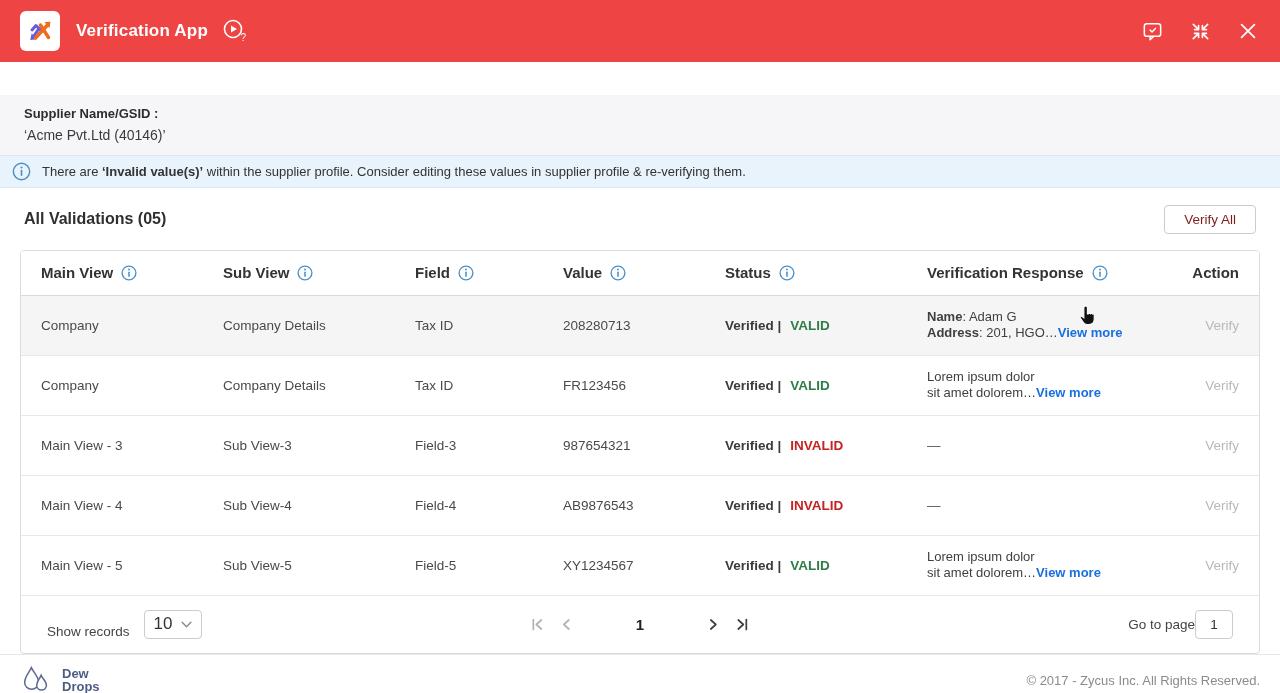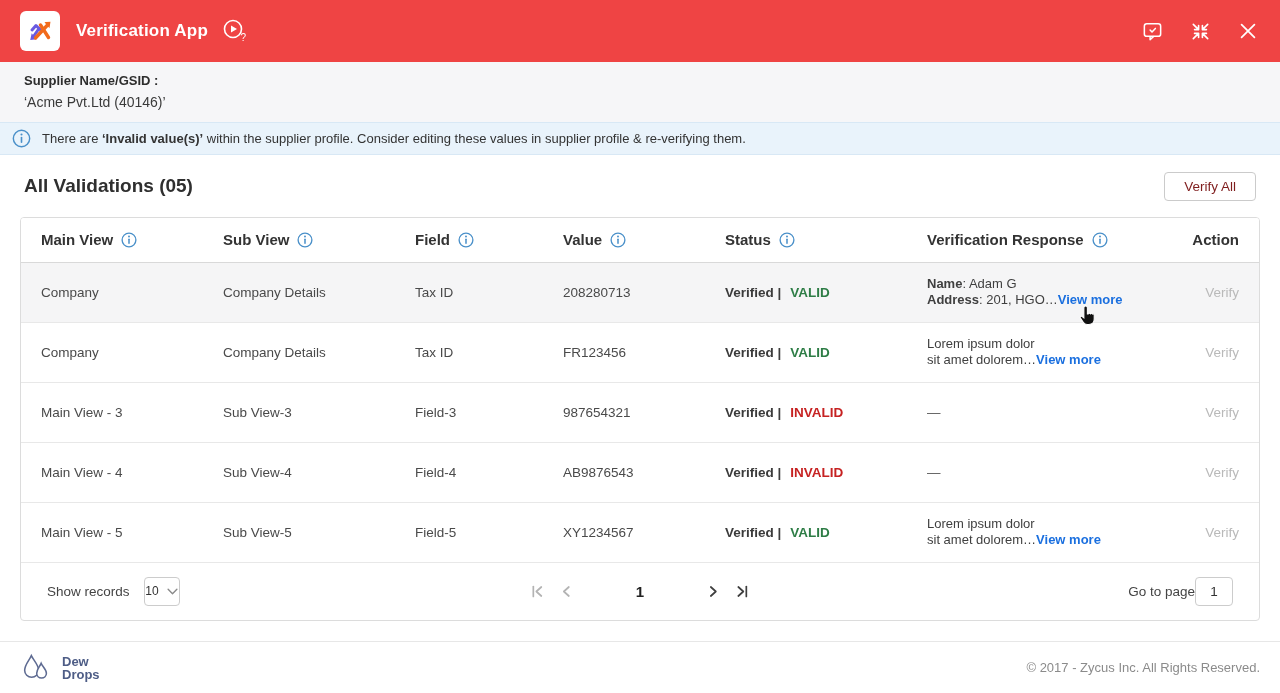--- a/index.html
+++ b/index.html
@@ -9,33 +9,33 @@
 
   
   .topbar { height:62px; background:#ef4444; display:flex; align-items:center; padding:0 20px; flex:none; }
   .logo-box { width:40px; height:40px; background:#fff; border-radius:6px; display:flex; align-items:center; justify-content:center; margin-right:16px; }
   .app-title { color:#fff; font-size:17px; font-weight:700; letter-spacing:.2px; }
   .play-help { margin-left:14px; display:flex; align-items:flex-start; }
   .topbar-right { margin-left:auto; display:flex; align-items:center; gap:24px; }
   .tb-icon { width:24px; height:24px; display:flex; align-items:center; justify-content:center; cursor:pointer; }
 
   
-  .supplier { background:#f6f6f8; padding:11px 24px 12px; flex:none; }
+  .supplier { background:#f6f6f8; padding:11px 24px 12px; flex:none;margin-top:33px; }
   .supplier-label { font-size:13px; font-weight:700; color:#2d2d2d; }
   .supplier-value { font-size:14px; color:#3a3a3a; margin-top:6px; }
 
   
   .banner { height:33px; background:#e9f3fb; border-top:1px solid #d8e8f5; border-bottom:1px solid #d8e8f5;
     display:flex; align-items:center; padding:4px 12px; gap:11px; flex:none; }
   .banner-text { font-size:13px; color:#333; }
   .banner-text b { font-weight:700; }
 
   
   .validations-row { height:62px; display:flex; align-items:center; justify-content:space-between; padding:0 24px; flex:none; }
-  .validations-title { font-size:19px; font-weight:700; color:#2f2f2f; }
+  .validations-title { font-size:16px; font-weight:700; color:#2f2f2f; }
   .verify-all-btn { background:#fff; border:1px solid #cbcbcb; border-radius:4px; color:#7f1d1d;
     font-size:13.5px; font-family:inherit; padding:6px 19px; cursor:default; }
 
   
   .table-wrap { margin:0 20px; border:1px solid #dcdcdc; border-radius:4px; overflow:hidden; flex:none; background:#fff; }
   table { width:100%; border-collapse:collapse; table-layout:fixed; }
   col.c1{width:182px} col.c2{width:192px} col.c3{width:148px} col.c4{width:162px}
   col.c5{width:202px} col.c6{width:253px} col.c7{width:auto}
   th { text-align:left; padding:0 0 0 20px; height:44px; font-size:15px; font-weight:700; color:#333;
     border-bottom:1px solid #d9d9d9; background:#fff; }
@@ -50,23 +50,23 @@
   .st-val.valid { color:#2e7d46; }
   .st-val.invalid { color:#c62222; }
   .resp-line { font-size:13px; line-height:16px; color:#3f3f3f; }
   .resp-line .b { font-weight:700; }
   .resp-line .link { color:#1a6fdf; font-weight:700; cursor:pointer; }
   .resp-dash { color:#555; }
   .verify-btn { background:transparent; border:none; color:#b9b9b9; font-size:13.5px; font-family:inherit; cursor:default; }
 
   
   .pagination-row { position:relative; height:57px; display:flex; align-items:center; padding:0 26px; border-top:0; }
-  .show-records { display:flex; align-items:center; gap:14px; font-size:13.5px; color:#444; }
-  .size-select { width:36px; height:29px; border:1px solid #ccc; border-radius:4px; display:flex; align-items:center;
-    justify-content:center; gap:8px; font-size:12px; color:#333; cursor:pointer; background:#fff; }
+  .show-records { display:flex; align-items:flex-end; gap:14px; font-size:13.5px; color:#444; }
+  .size-select { width:58px; height:29px; border:1px solid #ccc; border-radius:4px; display:flex; align-items:center;
+    justify-content:center; gap:8px; font-size:17px; color:#333; cursor:pointer; background:#fff; }
   .pager { position:absolute; left:50%; top:50%; transform:translate(-50%,-50%); display:flex; align-items:center; }
   .pg-btn { display:flex; align-items:center; justify-content:center; width:16px; height:16px; cursor:pointer; }
   .pg-gap-sm { width:12px; } .pg-gap-lg { width:62px; }
   .pg-num { font-size:15px; font-weight:700; color:#222; }
   .goto { margin-left:auto; display:flex; align-items:center; gap:0; font-size:13.5px; color:#444; }
   .goto-input { width:38px; height:29px; border:1px solid #ccc; border-radius:4px; text-align:center;
     font-size:13.5px; color:#333; font-family:inherit; outline:none; }
 
   
   .footer { margin-top:auto; height:52px; border-top:1px solid #e7e7e7; display:flex; align-items:center;

